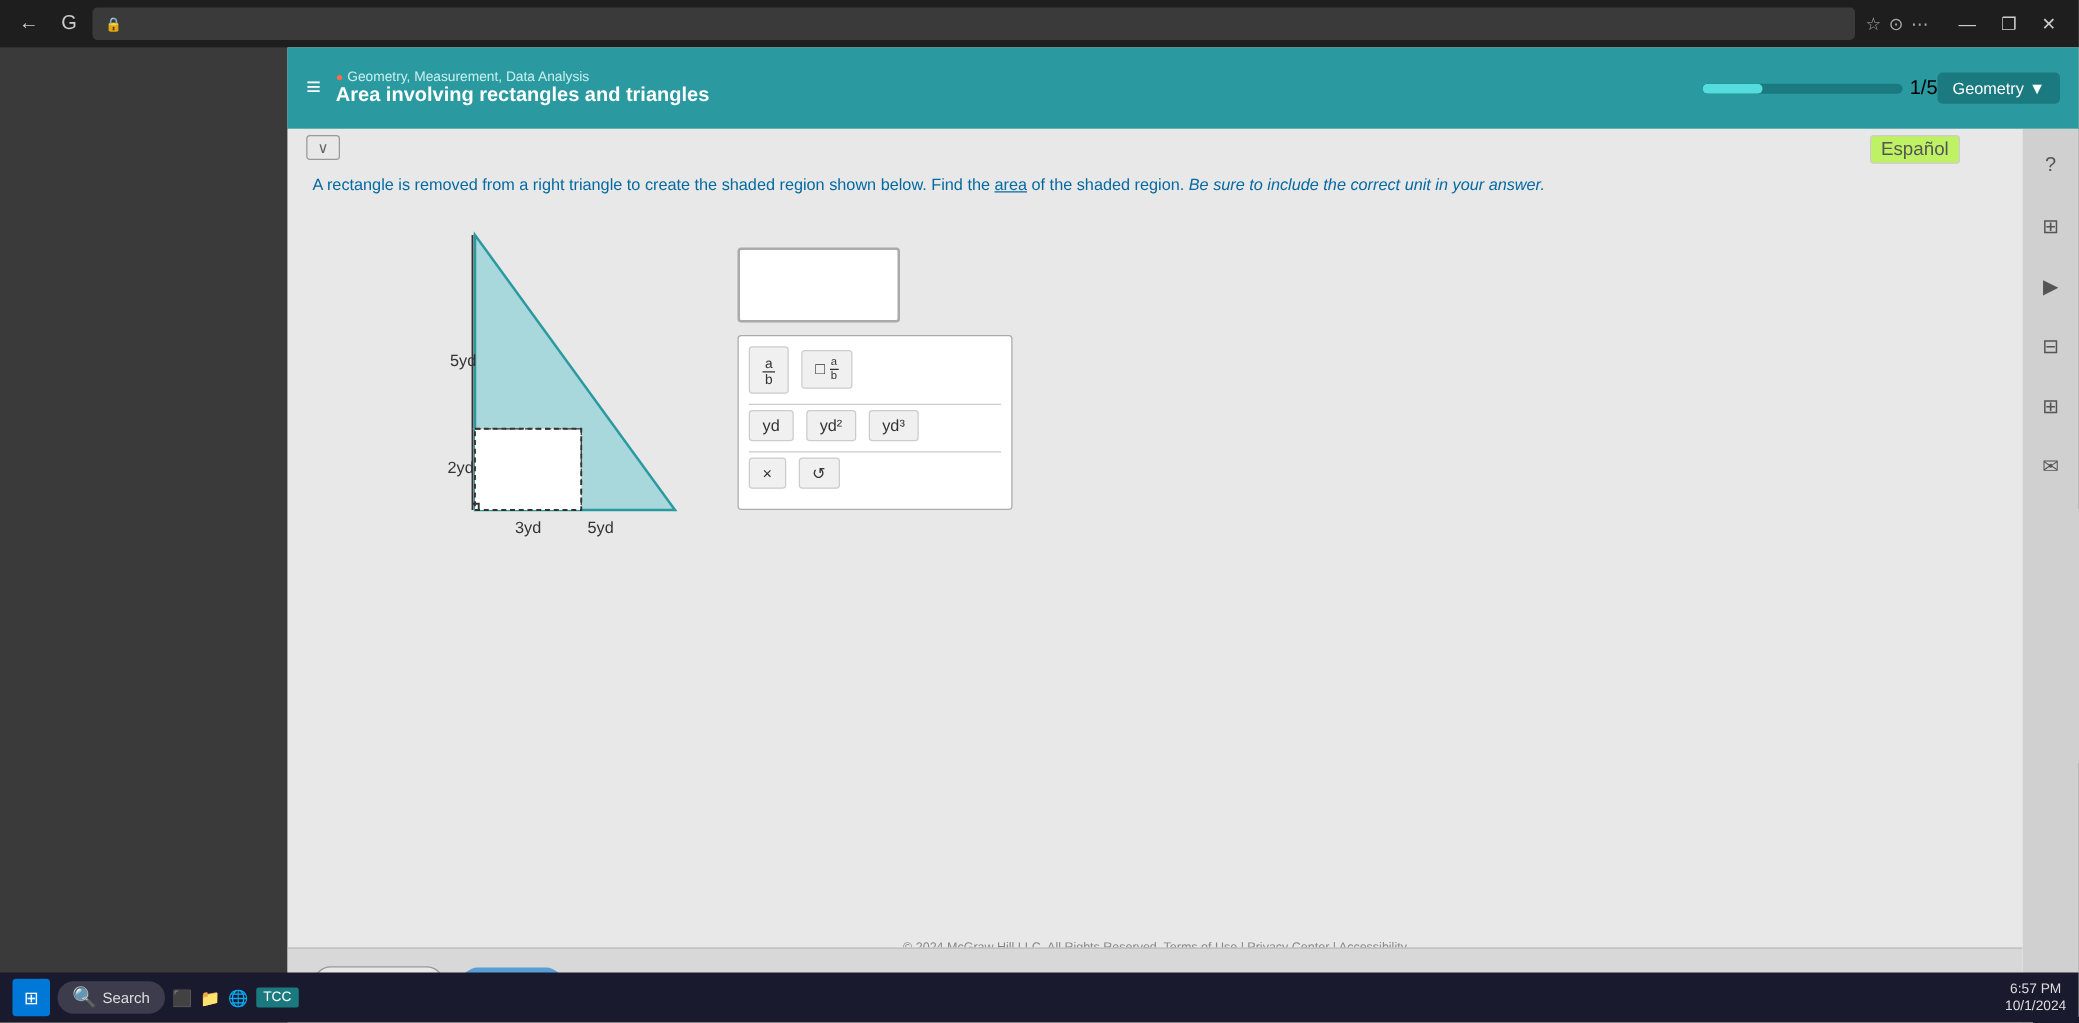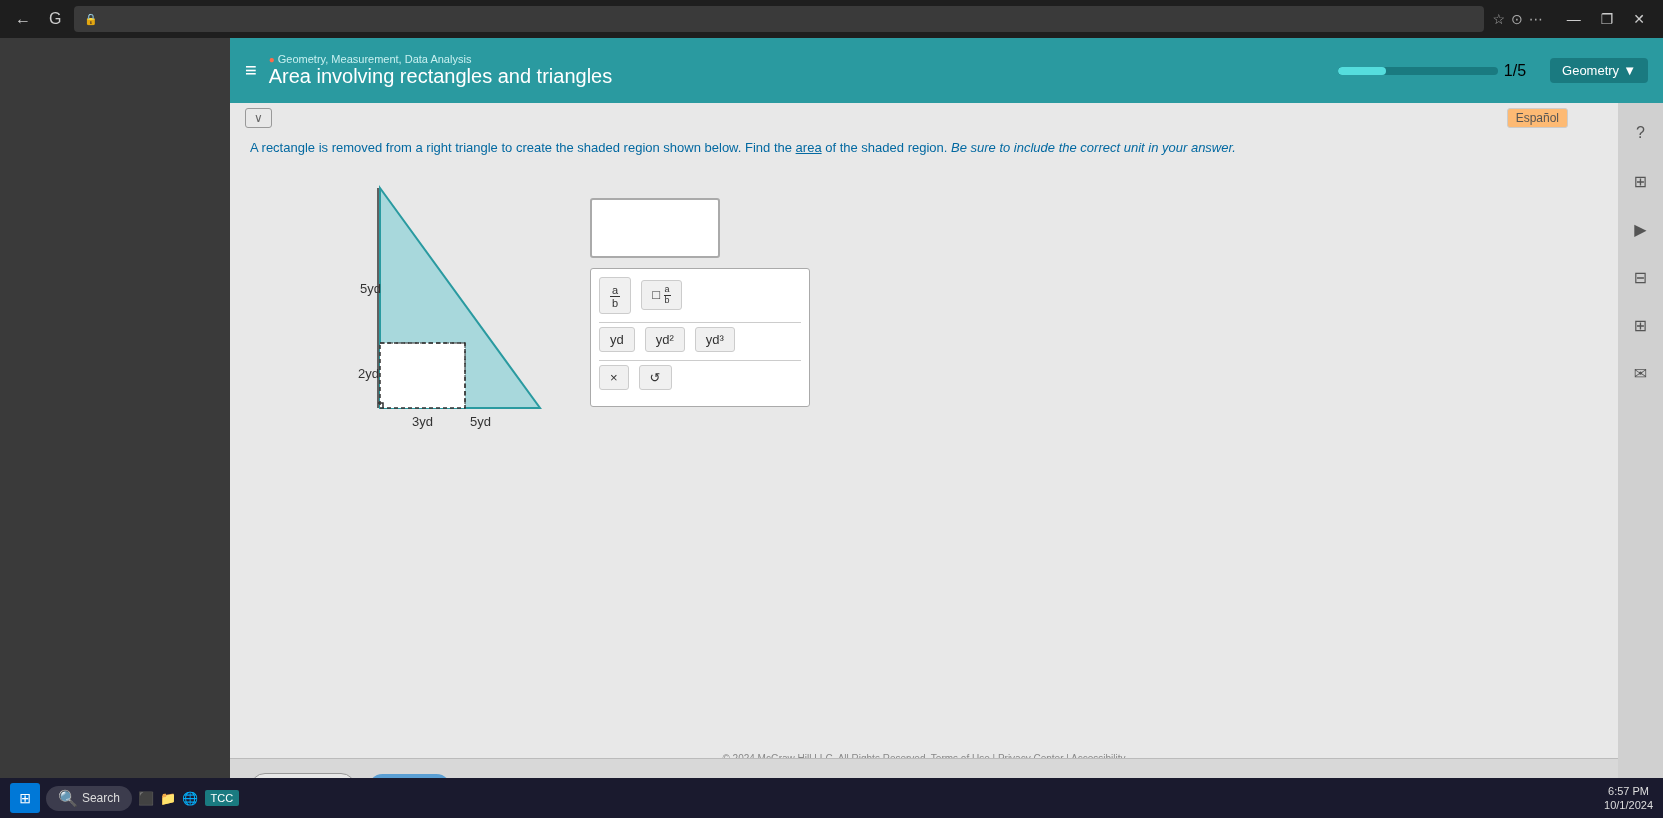--- a/index.html
+++ b/index.html
@@ -101,27 +101,27 @@
     .header-title {
       flex: 1;
     }
     .header-subtitle {
       color: #c8f0f0;
       font-size: 11px;
       font-weight: 400;
     }
     .header-main-title {
       color: white;
-      font-size: 20px;
-      font-weight: 400;
+      font-size: 16px;
+      font-weight: 700;
     }
     .header-right {
       display: flex;
       align-items: center;
-      gap: 24px;
+      gap: 0;
     }
     .progress-bar-container {
       display: flex;
       align-items: center;
       gap: 6px;
     }
     .progress-bar-track {
       width: 160px;
       height: 8px;
       background: #1a7a80;
@@ -326,24 +326,24 @@
     .diagram-svg {
       position: absolute;
       top: 0;
       left: 0;
     }
 
     .espanol-btn {
       position: absolute;
       right: 50px;
       top: 5px;
-      background: #fdba74;
+      background: #bef264;
       border: 1px solid #ccc;
       border-radius: 3px;
-      font-size: 12px;
+      font-size: 15px;
       padding: 2px 8px;
       cursor: pointer;
       color: #555;
     }
   </style>
 </head>
 <body>
 
 <div class="browser-chrome">
   <span class="browser-nav-btn">←</span>

